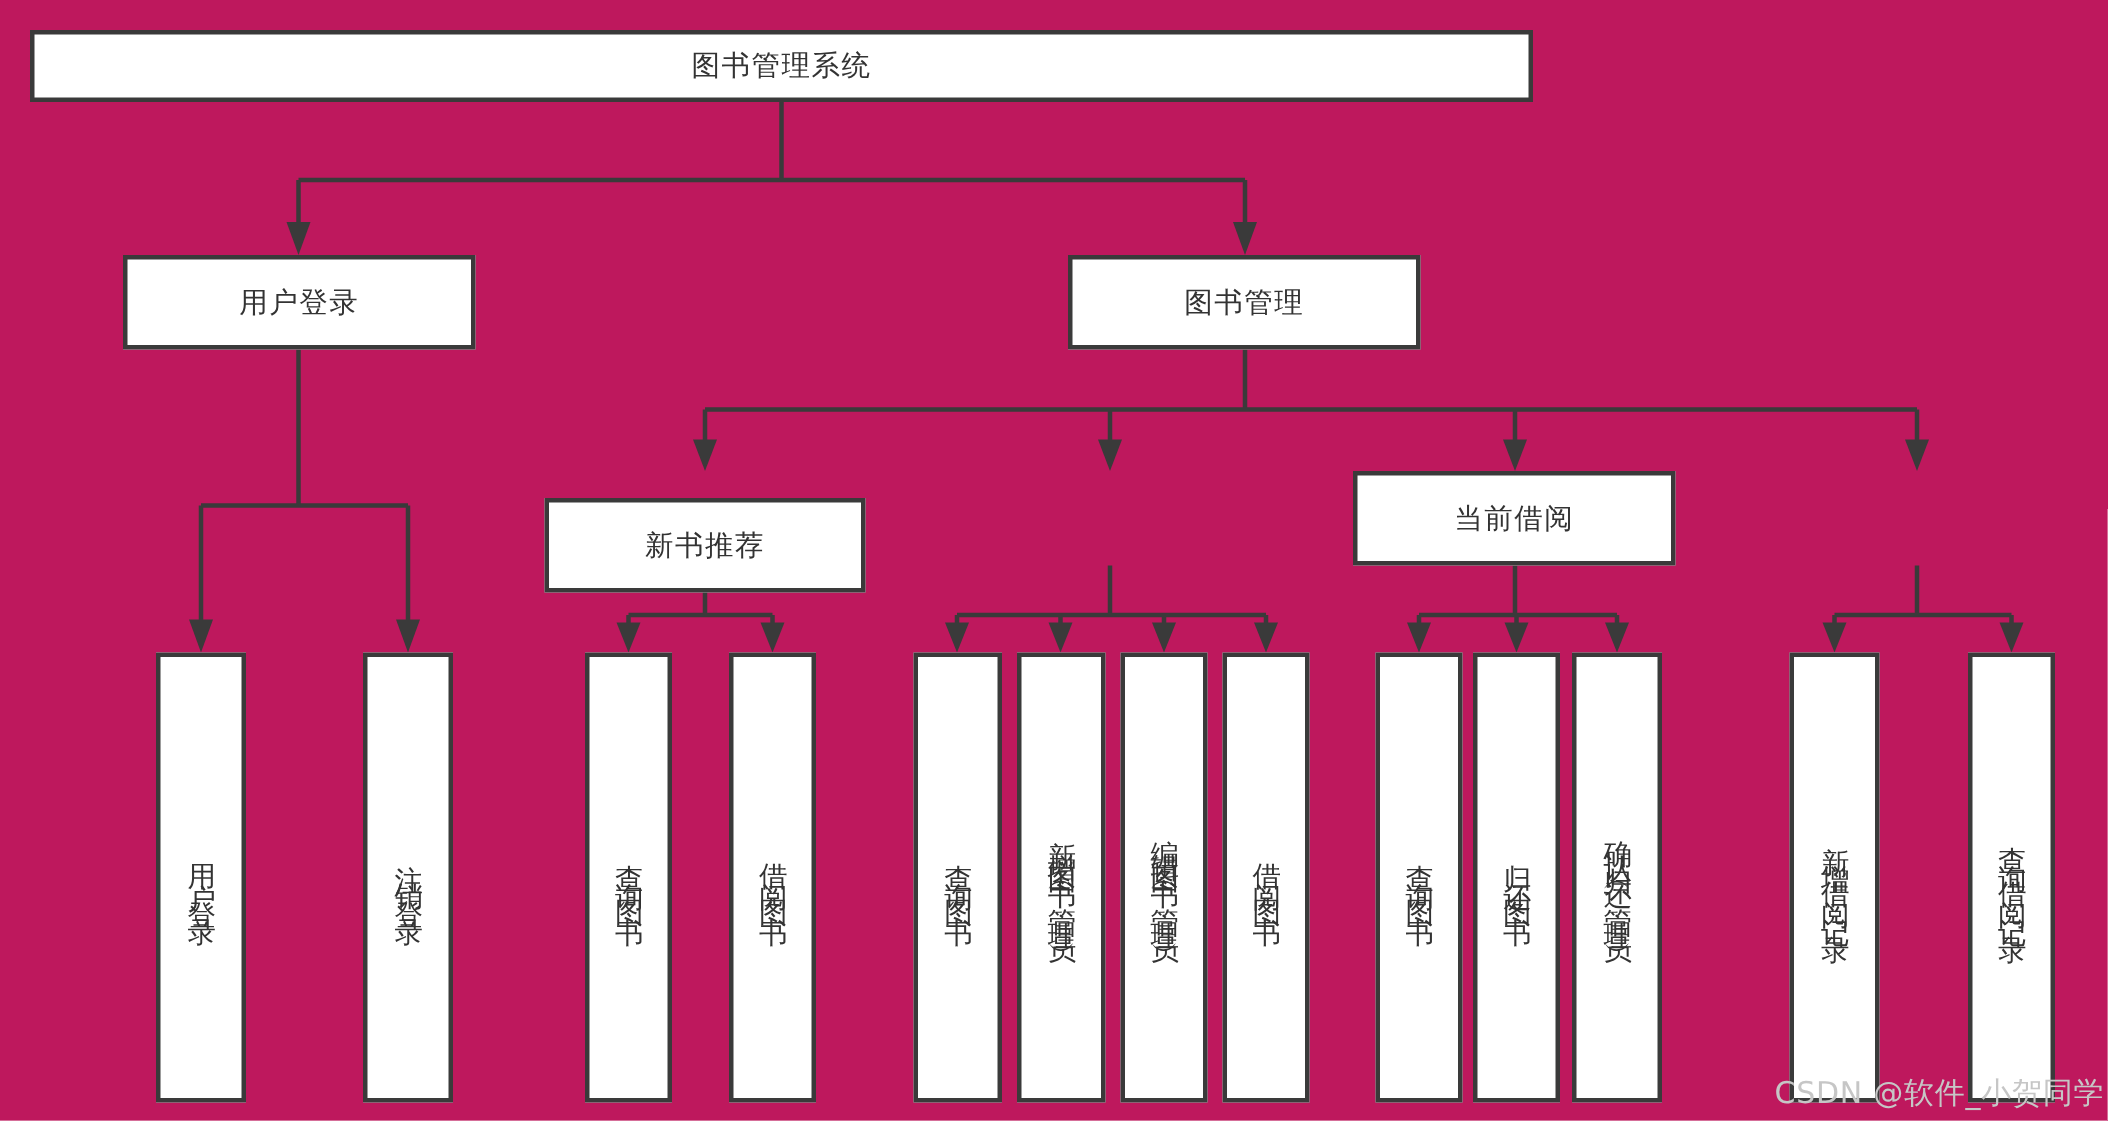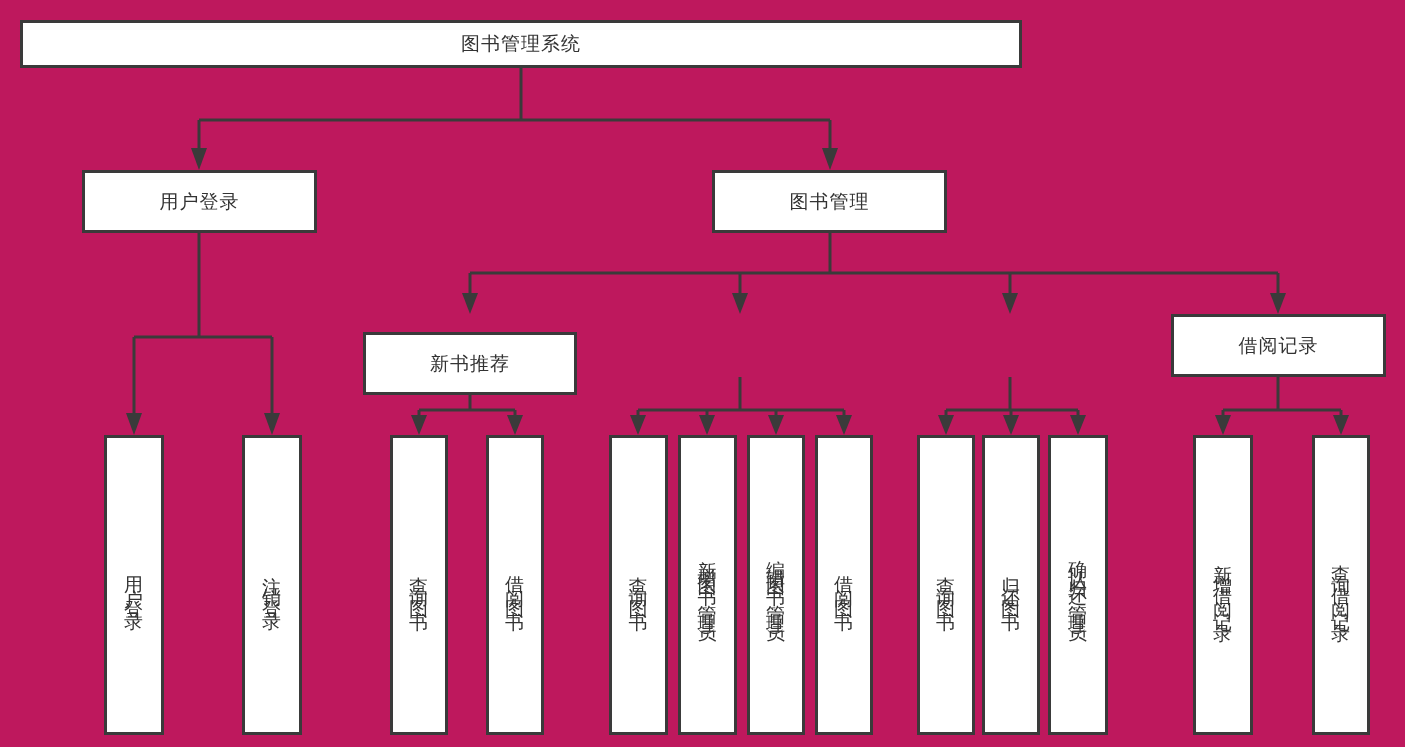--- a/index.html
+++ b/index.html
@@ -70,21 +70,21 @@
     <polygon points="1215,415 1231,415 1223,435" fill="#3a3a3a" stroke="none"></polygon>
     <polygon points="1333,415 1349,415 1341,435" fill="#3a3a3a" stroke="none"></polygon>
   </svg>
 
   <div class="node" style="left:20px; top:20px; width:1002px; height:48px;">图书管理系统</div>
 
   <div class="node" style="left:82px; top:170px; width:235px; height:63px;">用户登录</div>
   <div class="node" style="left:712px; top:170px; width:235px; height:63px;">图书管理</div>
 
   <div class="node" style="left:363px; top:332px; width:214px; height:63px;">新书推荐</div>
-  <div class="node" style="left:1171px; top:314px; width:215px; height:63px;">借阅记录</div>
+  <div class="node" style="left:902px; top:314px; width:215px; height:63px;">当前借阅</div>
 
   <div class="node v-node" style="left:104px; top:435px; width:60px; height:300px;">
     <span>用户登录</span>
   </div>
   <div class="node v-node" style="left:242px; top:435px; width:60px; height:300px;">
     <span>注销登录</span>
   </div>
 
   <div class="node v-node" style="left:390px; top:435px; width:58px; height:300px;">
     <span>查询图书</span>
@@ -116,14 +116,15 @@
     <span style="letter-spacing:9px;">确认归还（管理员）</span>
   </div>
 
   <div class="node v-node" style="left:1193px; top:435px; width:60px; height:300px;">
     <span>新增借阅记录</span>
   </div>
   <div class="node v-node" style="left:1312px; top:435px; width:58px; height:300px;">
     <span>查询借阅记录</span>
   </div>
 
+  <div class="watermark">CSDN @软件_小贺同学</div>
 
 </div>
 
 </body></html>

